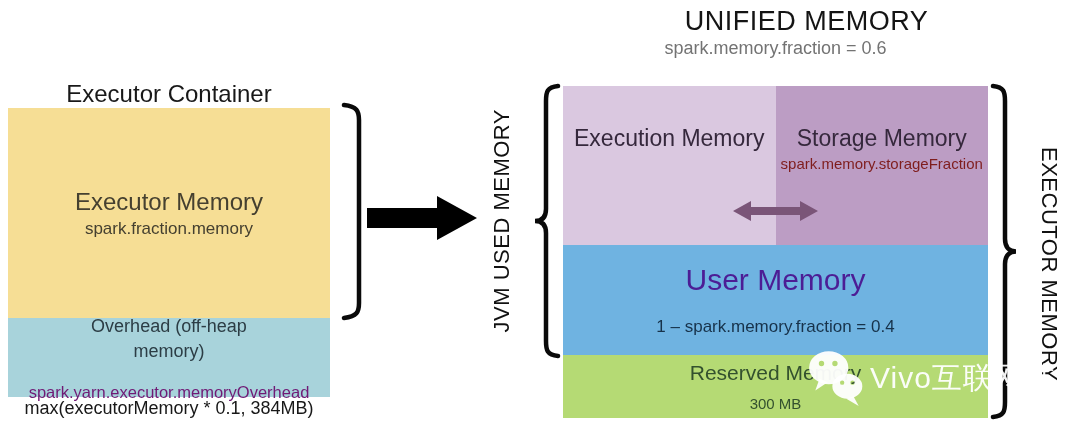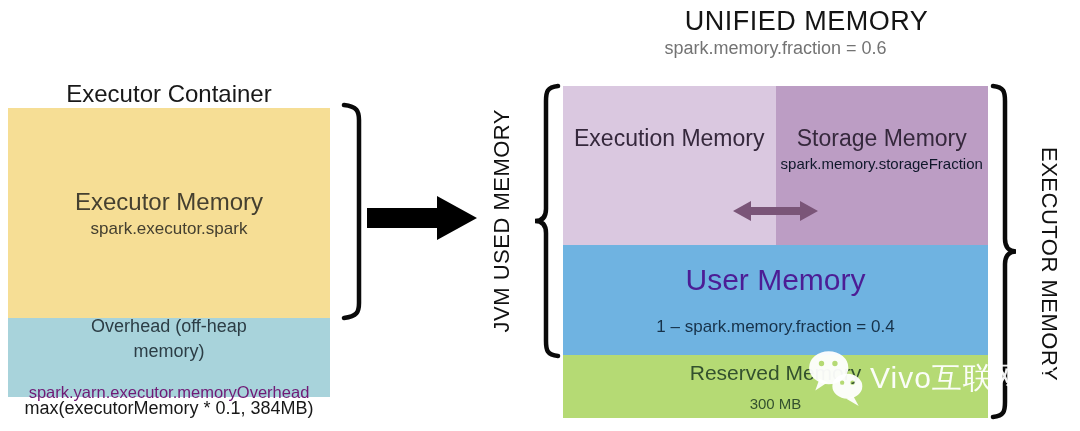--- a/index.html
+++ b/index.html
@@ -25,21 +25,21 @@
 
   
   .um-title{left:594px;top:6px;width:425px;font-size:27px;letter-spacing:.5px;color:#141414;text-align:center;}
   .um-subtitle{left:563px;top:38px;width:425px;font-size:18px;color:#737373;text-align:center;}
   .stack{left:563px;top:86px;width:425px;height:332px;display:flex;flex-direction:column;}
   .row-unified{height:159px;display:flex;position:relative;}
   .half{width:50%;text-align:center;padding-top:39px;box-sizing:border-box;}
   .half-exec{background:#DAC8E0;}
   .half-stor{background:#BC9DC4;}
   .half .label{font-size:23px;color:#35283c;}
-  .half .config{font-size:15px;color:#0f172a;margin-top:3px;}
+  .half .config{font-size:15px;color:#7f1d1d;margin-top:3px;}
   .row-user{height:110px;background:#6FB3E1;}
   .row-user .label{font-size:30px;color:#4c1d95;}
   .row-user .config{font-size:17px;color:#17324a;margin-top:20px;}
   .row-reserved{height:63px;background:#B5DA74;}
   .row-reserved .label{font-size:21px;color:#33512e;}
   .row-reserved .size{font-size:15px;color:#33512e;margin-top:10px;}
 
   .vlabel{display:flex;align-items:center;justify-content:center;}
   .vlabel span{font-size:22px;color:#111;letter-spacing:.5px;white-space:nowrap;}
   .vlabel-left span{writing-mode:vertical-rl;transform:rotate(180deg);}
@@ -53,21 +53,21 @@
 </style>
 </head>
 <body>
 
 <div class="canvas">
 
   <div class="abs lc-title">Executor Container</div>
 
   <div class="abs lc-exec center-col">
     <div class="label">Executor Memory</div>
-    <div class="config">spark.executor.spark</div>
+    <div class="config">spark.fraction.memory</div>
   </div>
 
   <div class="abs lc-overhead center-col">
     <div class="label">Overhead (off-heap memory)</div>
     <div class="config">spark.yarn.executor.memoryOverhead</div>
   </div>
 
   <div class="abs lc-formula">max(executorMemory * 0.1, 384MB)</div>
 
   <svg class="abs bracket-svg" style="left:341px;top:102px;" width="24" height="219" viewBox="0 0 24 219">

